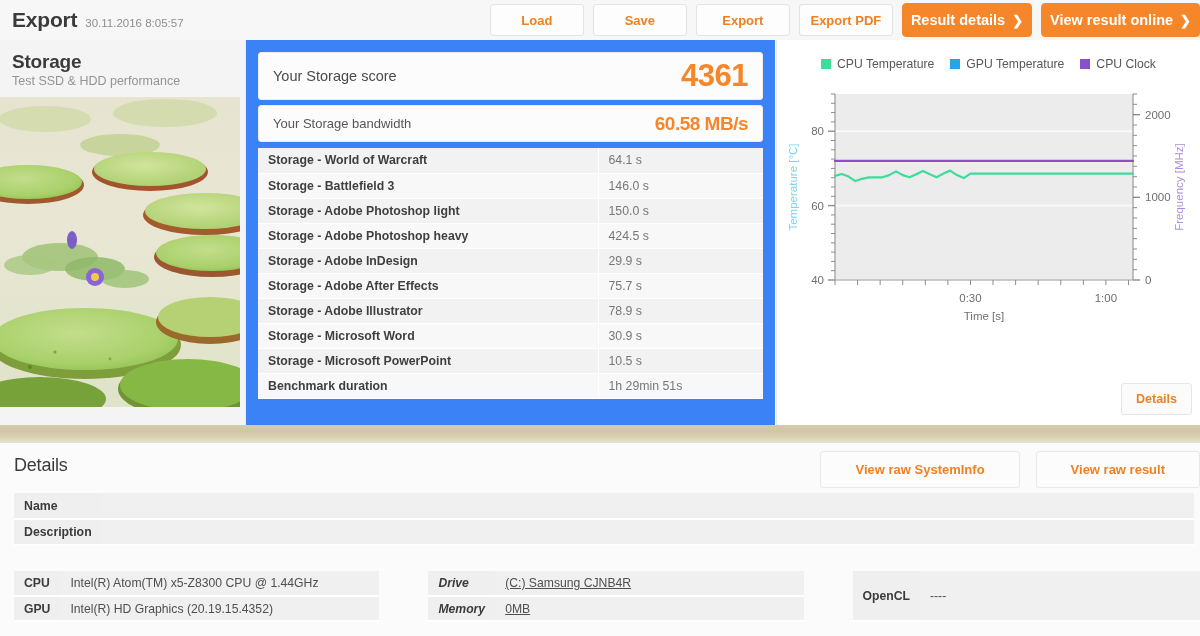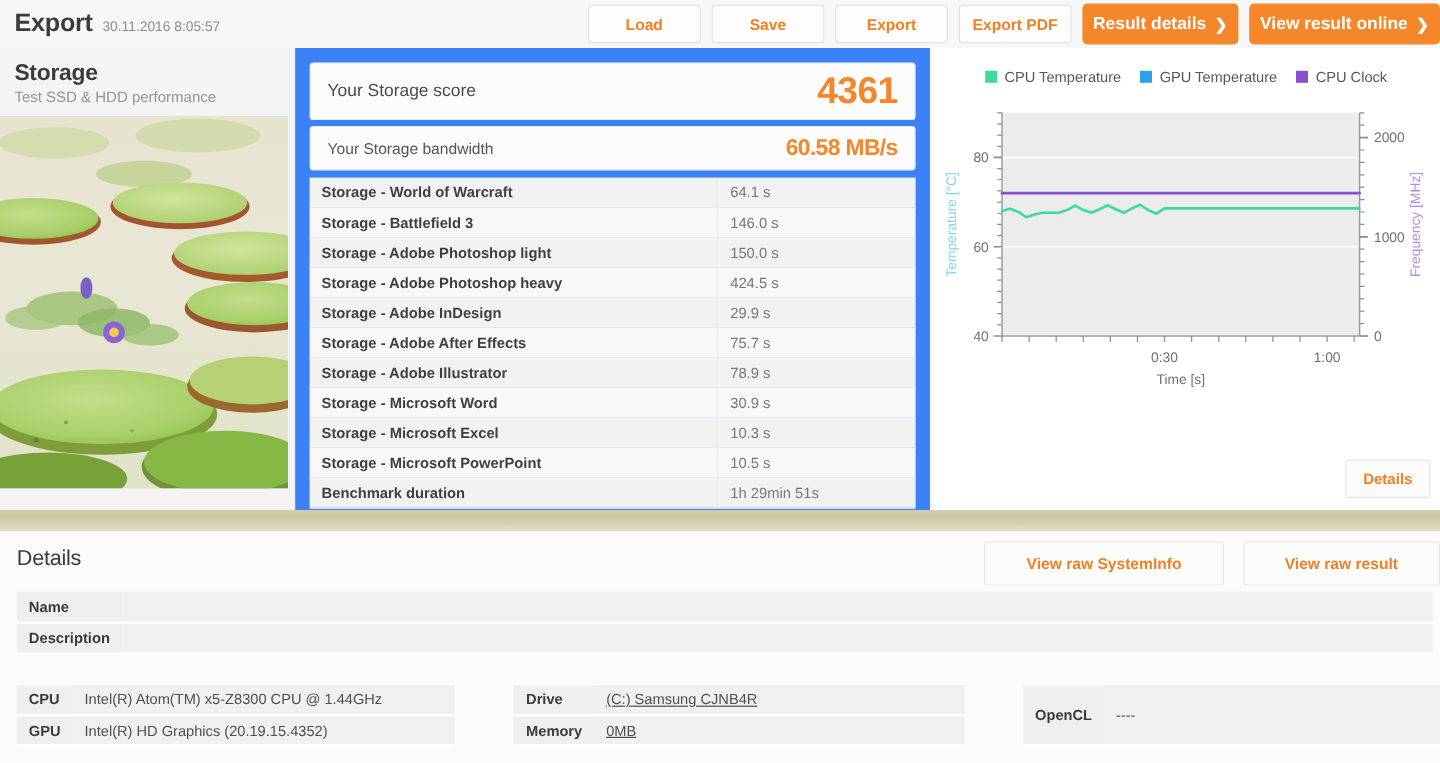--- a/index.html
+++ b/index.html
@@ -147,21 +147,21 @@
   .syscol { display: table; border-collapse: collapse; }
   .sysrow { display: table-row; }
   .sysk, .sysv {
     display: table-cell; height: 25px; vertical-align: middle;
     font-size: 12.2px; padding: 0 10px;
     border-bottom: 2px solid #ffffff;
   }
   .sysk { background: #efefef; font-weight: bold; color: #3b3b3b; white-space: nowrap; }
   .sysv { background: #f0f0f0; color: #4f4f4f; }
   .col1 .sysk { width: 46px; } .col1 .sysv { width: 340px; }
-  .col2 .sysk { width: 60px; } .col2 .sysv { width: 330px; text-decoration: underline; }
+  .col2 .sysk { width: 60px; font-style: italic; } .col2 .sysv { width: 330px; text-decoration: underline; }
   .col3 .sysk { width: 62px; } .col3 .sysv { width: 300px; }
   .gap { width: 18px; }
 </style>
 </head>
 <body>
 
 <div id="app">
 
   <div class="topbar">
     <div class="results-title">Export</div>
@@ -279,24 +279,20 @@
             <td class="tname">Storage - Adobe After Effects</td>
             <td class="tval">75.7 s</td>
           </tr>
           <tr>
             <td class="tname">Storage - Adobe Illustrator</td>
             <td class="tval">78.9 s</td>
           </tr>
           <tr>
             <td class="tname">Storage - Microsoft Word</td>
             <td class="tval">30.9 s</td>
-          </tr>
-          <tr>
-            <td class="tname">Storage - Microsoft Excel</td>
-            <td class="tval">10.3 s</td>
           </tr>
           <tr>
             <td class="tname">Storage - Microsoft PowerPoint</td>
             <td class="tval">10.5 s</td>
           </tr>
           <tr>
             <td class="tname">Benchmark duration</td>
             <td class="tval">1h 29min 51s</td>
           </tr>
         </tbody>

